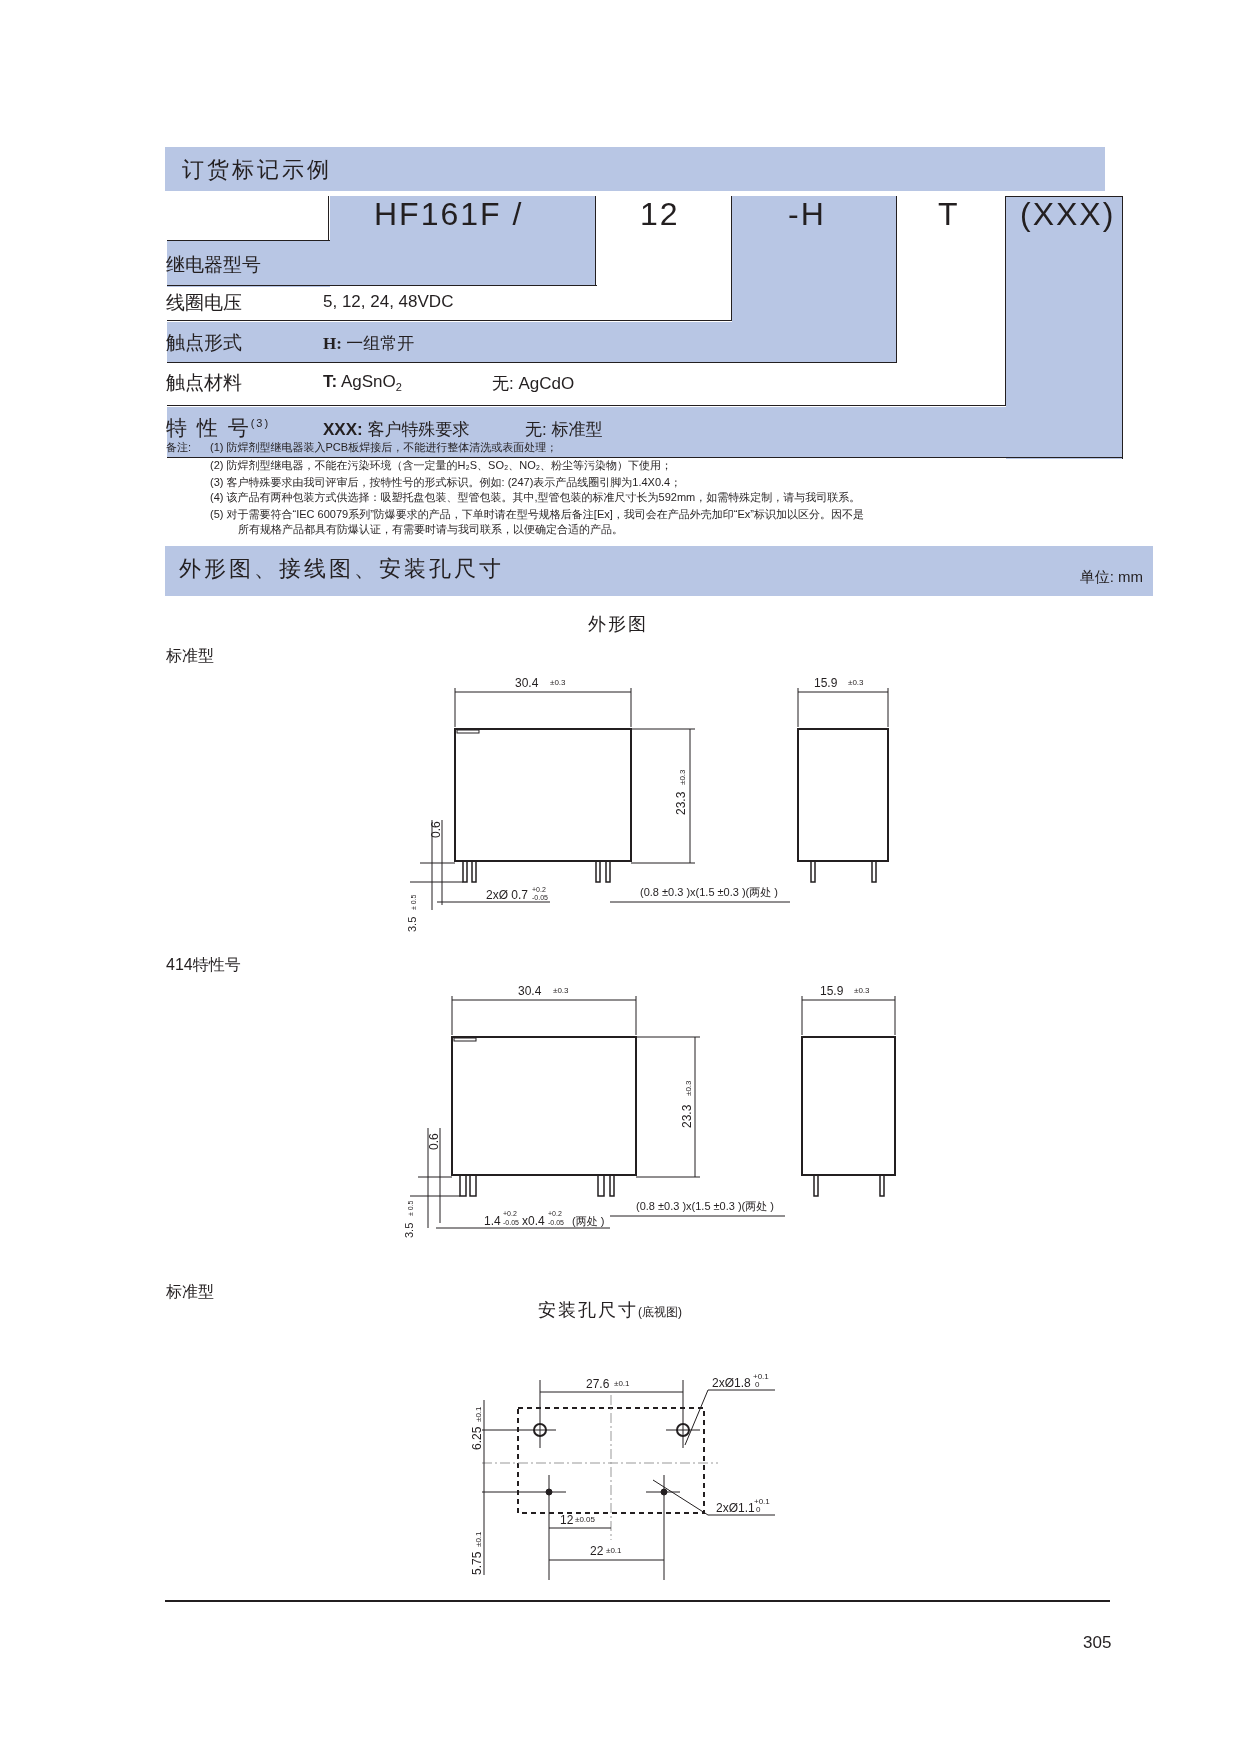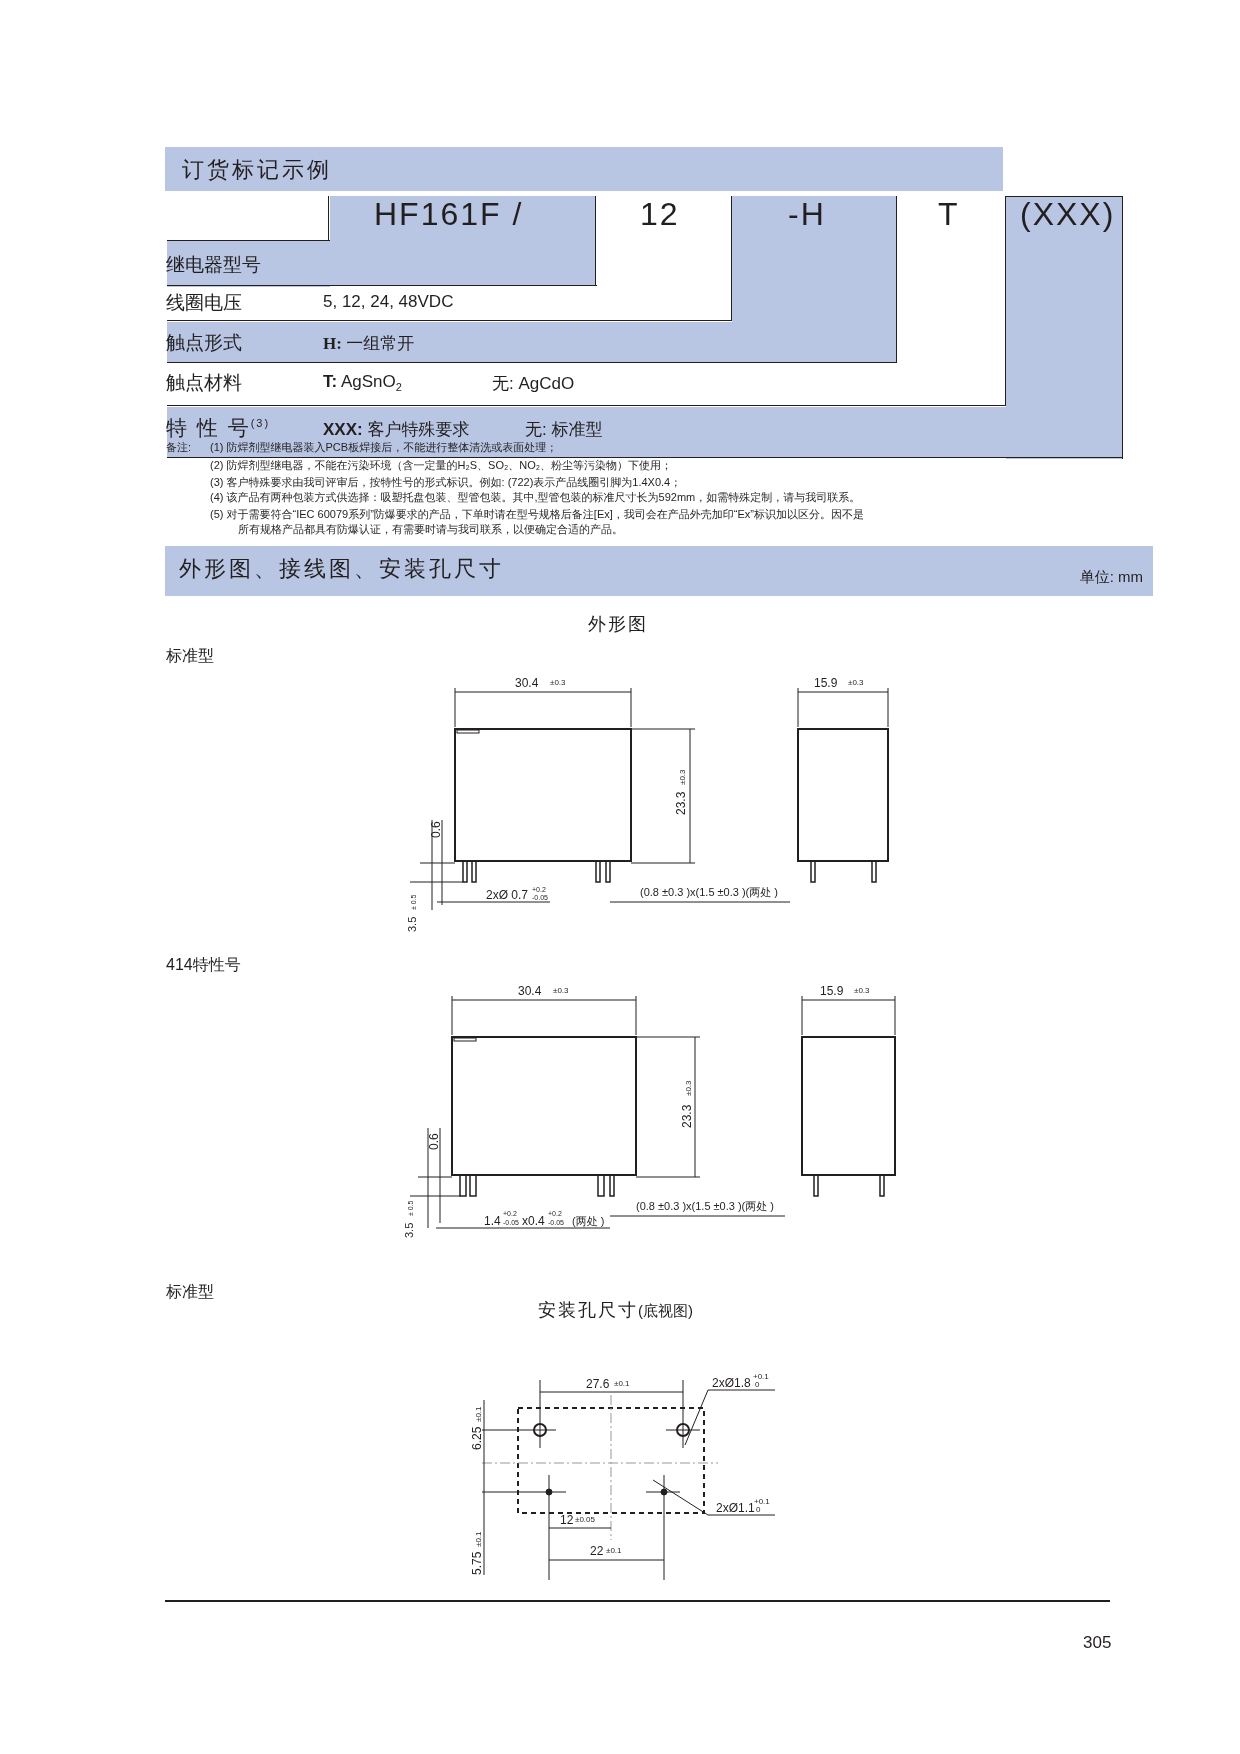--- a/index.html
+++ b/index.html
@@ -1,20 +1,20 @@
 <!DOCTYPE html>
 <html><head>
 <meta charset="utf-8">
 <style>
   html,body{margin:0;padding:0;background:#fff;}
   body{width:1240px;height:1754px;position:relative;overflow:hidden;
        font-family:"Liberation Sans","DejaVu Sans",sans-serif;color:#231f20;}
   .abs{position:absolute;}
   .band{background:#b8c6e4;}
-  .title-band{left:165px;top:147px;width:838px;height:44px;}
+  .title-band{left:165px;top:147px;width:940px;height:44px;}
   .title-band span{position:absolute;left:17px;top:8px;font-size:22px;letter-spacing:3px;}
   .code{position:absolute;font-size:32px;letter-spacing:2px;top:196px;}
   .rowlabel{position:absolute;font-size:19px;left:166px;}
   .rowval{position:absolute;font-size:17px;left:323px;}
   .dk{border-color:#231f20;border-style:solid;border-width:0;}
   .notes{position:absolute;left:166px;top:440px;font-size:11px;line-height:14.5px;}
   .notes .n{white-space:nowrap;}
   .sec2{left:165px;top:546px;width:988px;height:50px;}
   .sec2 .t{position:absolute;left:14px;top:8px;font-size:22px;letter-spacing:3px;}
   .sec2 .u{position:absolute;right:10px;top:22px;font-size:15px;}
@@ -82,37 +82,37 @@
 <div class="rowval" style="top:418px;">
   <b>XXX:</b> <span>客户特殊要求</span>
 </div>
 <div class="rowval" style="top:418px;left:525px;">
   <span>无:</span> <span>标准型</span>
 </div>
 
 <div class="notes">
   <div class="n"><span style="display:inline-block;width:44px;">备注:</span><span>(1)</span> <span>防焊剂型继电器装入PCB板焊接后，不能进行整体清洗或表面处理；</span></div>
   <div class="n" style="margin-top:3px;"><span style="display:inline-block;width:44px;"></span><span>(2)</span> <span>防焊剂型继电器，不能在污染环境（含一定量的H₂S、SO₂、NO₂、粉尘等污染物）下使用；</span></div>
-  <div class="n" style="margin-top:3px;"><span style="display:inline-block;width:44px;"></span><span>(3)</span> <span>客户特殊要求由我司评审后，按特性号的形式标识。例如: (722)表示产品线圈引脚为1.4X0.4；</span></div>
+  <div class="n" style="margin-top:3px;"><span style="display:inline-block;width:44px;"></span><span>(3)</span> <span>客户特殊要求由我司评审后，按特性号的形式标识。例如: (247)表示产品线圈引脚为1.4X0.4；</span></div>
   <div class="n"><span style="display:inline-block;width:44px;"></span><span>(4)</span> <span>该产品有两种包装方式供选择：吸塑托盘包装、型管包装。其中,型管包装的标准尺寸长为592mm，如需特殊定制，请与我司联系。</span></div>
   <div class="n" style="margin-top:3px;"><span style="display:inline-block;width:44px;"></span><span>(5)</span> <span>对于需要符合“IEC 60079系列”防爆要求的产品，下单时请在型号规格后备注[Ex]，我司会在产品外壳加印“Ex”标识加以区分。因不是</span></div>
   <div class="n"><span style="display:inline-block;width:72px;"></span><span>所有规格产品都具有防爆认证，有需要时请与我司联系，以便确定合适的产品。</span></div>
 </div>
 
 <div class="abs band sec2">
   <span class="t">外形图、接线图、安装孔尺寸</span>
   <span class="u">单位: mm</span>
 </div>
 
 <div class="caption" style="left:588px;top:612px;">外形图</div>
 <div class="lbl" style="left:166px;top:646px;">标准型</div>
 <div class="lbl" style="left:166px;top:955px;">414特性号</div>
 <div class="lbl" style="left:166px;top:1282px;">标准型</div>
 <div class="caption" style="left:538px;top:1298px;">
-  <span>安装孔尺寸</span><span style="font-size:15px;letter-spacing:0;">(底视图)</span>
+  <span>安装孔尺寸</span><span style="font-size:12px;letter-spacing:0;">(底视图)</span>
 </div>
 
 <svg class="abs" style="left:400px;top:670px;" width="520" height="270" stroke="#231f20" fill="none">
   <line x1="55" y1="18" x2="55" y2="57" stroke-width="1"></line>
   <line x1="231" y1="18" x2="231" y2="57" stroke-width="1"></line>
   <line x1="55" y1="22" x2="231" y2="22" stroke-width="1"></line>
   <text x="115" y="17" font-size="12" stroke="none">30.4</text>
   <text x="150" y="15" font-size="8" stroke="none">±0.3</text>
   <rect x="55" y="59" width="176" height="132" stroke-width="2"></rect>
   <rect x="57" y="60" width="22" height="3" stroke-width="1"></rect>

